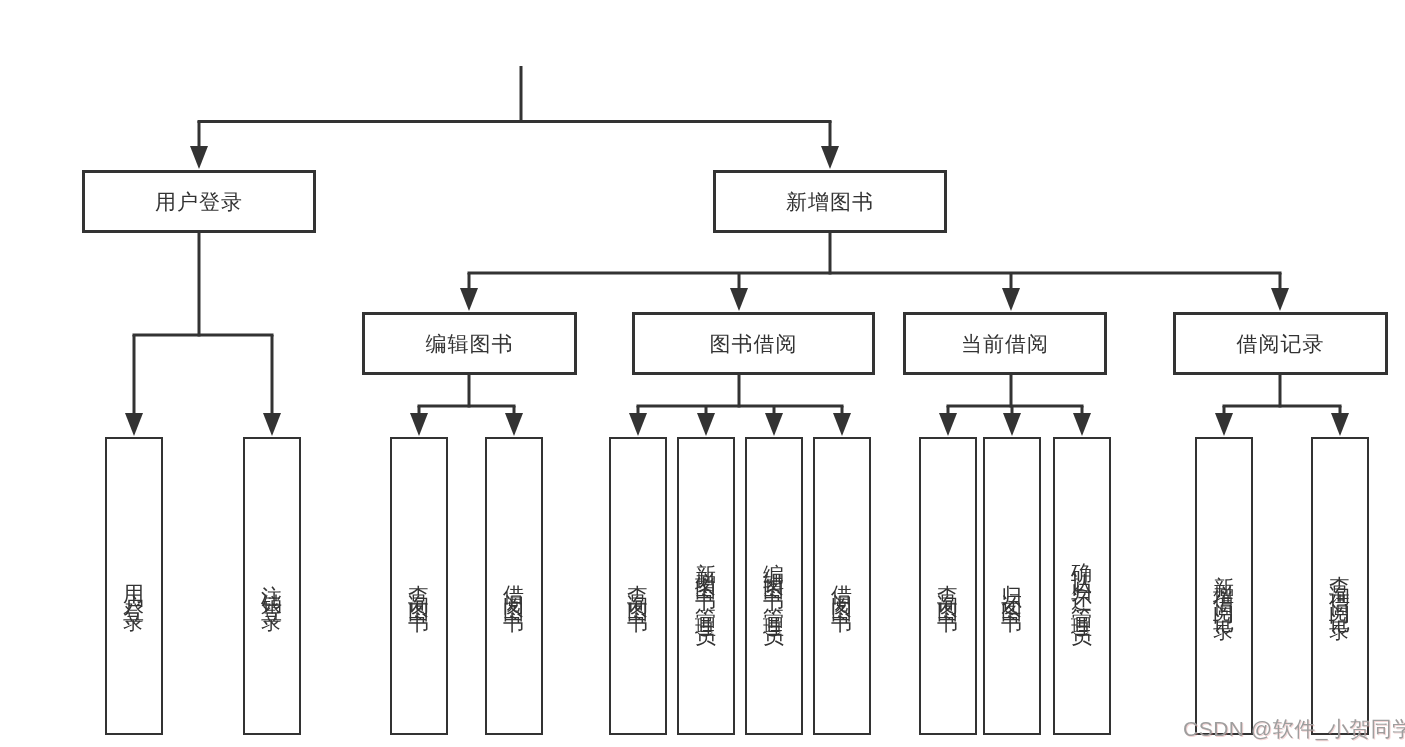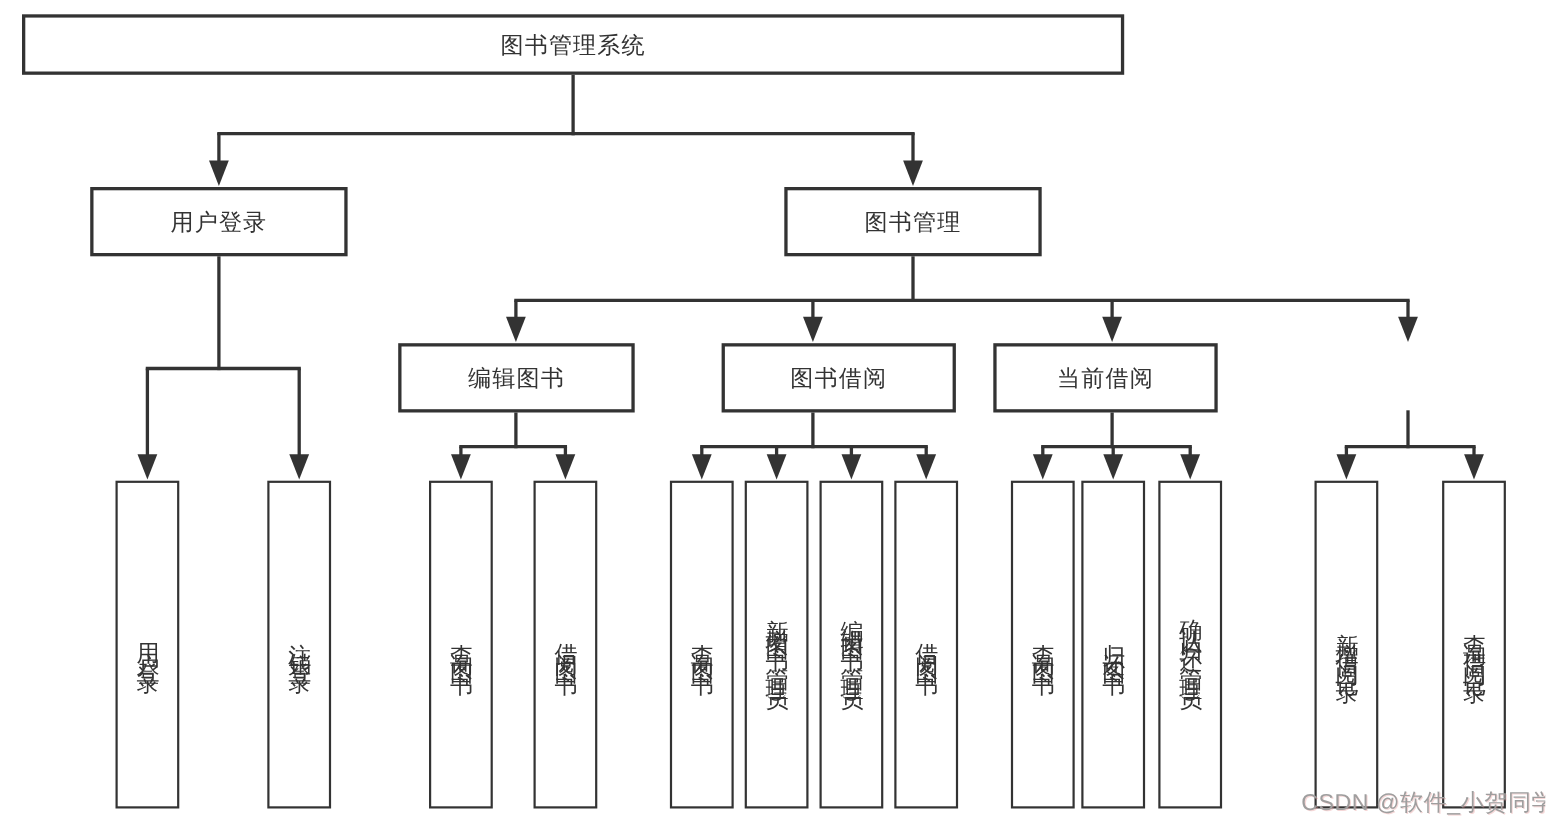--- a/index.html
+++ b/index.html
@@ -101,39 +101,39 @@
     <g>
       <line x1="1280" y1="373" x2="1280" y2="407.5"></line>
       <line x1="1222.5" y1="406" x2="1341.5" y2="406"></line>
       <line x1="1224" y1="406" x2="1224" y2="417"></line>
       <polygon points="1215,413 1233,413 1224,436"></polygon>
       <line x1="1340" y1="406" x2="1340" y2="417"></line>
       <polygon points="1331,413 1349,413 1340,436"></polygon>
     </g>
   </svg>
 
-  <div class="node" style="left:20px;top:13px;width:1002px;height:55px">
-    <span class="hlabel">图书管理系统</span>
-  </div>
 
   <div class="node" style="left:82px;top:170px;width:234px;height:63px">
     <span class="hlabel">用户登录</span>
   </div>
   <div class="node" style="left:713px;top:170px;width:234px;height:63px">
-    <span class="hlabel">图书管理</span>
+    <span class="hlabel">新增图书</span>
   </div>
 
   <div class="node" style="left:362px;top:312px;width:215px;height:63px">
     <span class="hlabel">编辑图书</span>
   </div>
-  <div class="node" style="left:656px;top:312px;width:213px;height:63px">
+  <div class="node" style="left:632px;top:312px;width:243px;height:63px">
     <span class="hlabel">图书借阅</span>
   </div>
   <div class="node" style="left:903px;top:312px;width:204px;height:63px">
     <span class="hlabel">当前借阅</span>
+  </div>
+  <div class="node" style="left:1173px;top:312px;width:215px;height:63px">
+    <span class="hlabel">借阅记录</span>
   </div>
 
   <div class="node vnode" style="left:105px">
     <span class="vlabel">用户登录</span>
   </div>
   <div class="node vnode" style="left:243px">
     <span class="vlabel">注销登录</span>
   </div>
 
   <div class="node vnode" style="left:390px">

